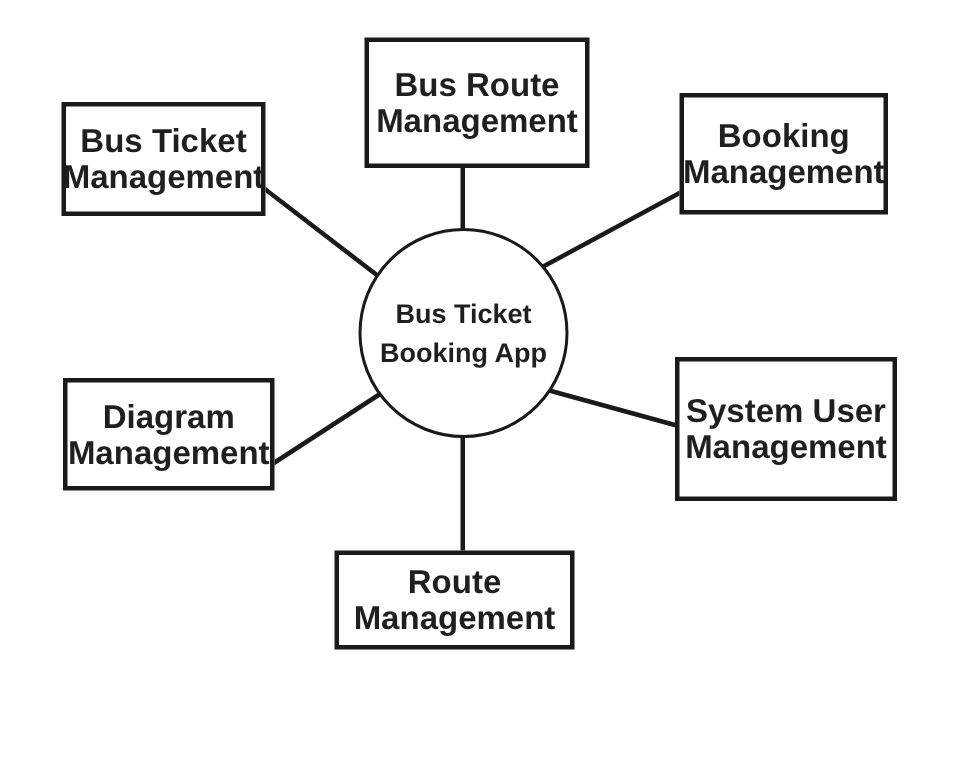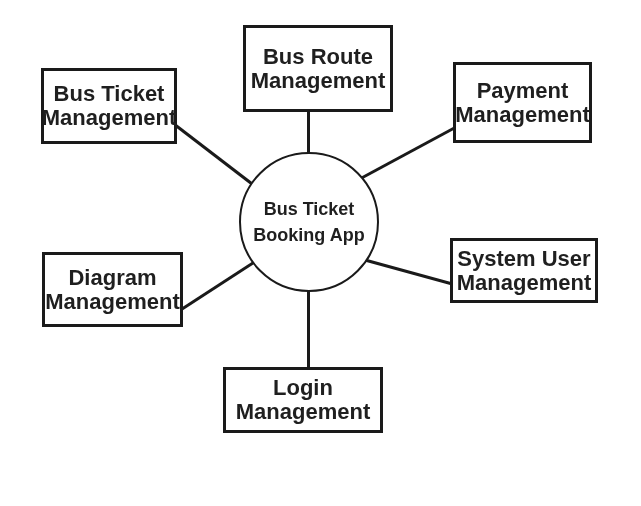--- a/index.html
+++ b/index.html
@@ -62,21 +62,21 @@
     color: #1a1a1a;
     text-decoration: underline;
     text-decoration-thickness: 2px;
     text-underline-offset: 3px;
   }
   
   .box-bus-ticket   { left: 41px;  top: 68px;  width: 136px; height: 76px; }
   .box-bus-route    { left: 243px; top: 25px;  width: 150px; height: 87px; }
   .box-payment      { left: 453px; top: 62px;  width: 139px; height: 81px; }
   .box-customer     { left: 42px;  top: 252px; width: 141px; height: 75px; }
-  .box-system-user  { left: 450px; top: 238px; width: 148px; height: 65px; }
+  .box-system-user  { left: 450px; top: 238px; width: 148px; height: 96px; }
   .box-login        { left: 223px; top: 367px; width: 160px; height: 66px; }
 </style>
 </head>
 <body>
 
 <div class="stage">
 
   <svg class="connectors" viewBox="0 0 641 506" xmlns="http://www.w3.org/2000/svg">
     <line x1="170" y1="121" x2="256" y2="187" stroke="#1a1a1a" stroke-width="3"></line>
     <line x1="308.5" y1="108" x2="308.5" y2="165" stroke="#1a1a1a" stroke-width="3"></line>
@@ -90,36 +90,36 @@
     <span class="entity-label">Bus Ticket
 Management</span>
   </div>
 
   <div class="entity-box box-bus-route">
     <span class="entity-label">Bus Route
 Management</span>
   </div>
 
   <div class="entity-box box-payment">
-    <span class="entity-label">Payment
+    <span class="entity-label">Booking
 Management</span>
   </div>
 
   <div class="entity-box box-customer">
     <span class="entity-label">Diagram
 Management</span>
   </div>
 
   <div class="entity-box box-system-user">
     <span class="entity-label">System User
 Management</span>
   </div>
 
   <div class="entity-box box-login">
-    <span class="entity-label">Login
+    <span class="entity-label">Route
 Management</span>
   </div>
 
   <div class="center-circle">
     <span class="center-label">Bus Ticket
 Booking App</span>
   </div>
 
 
 </div>

